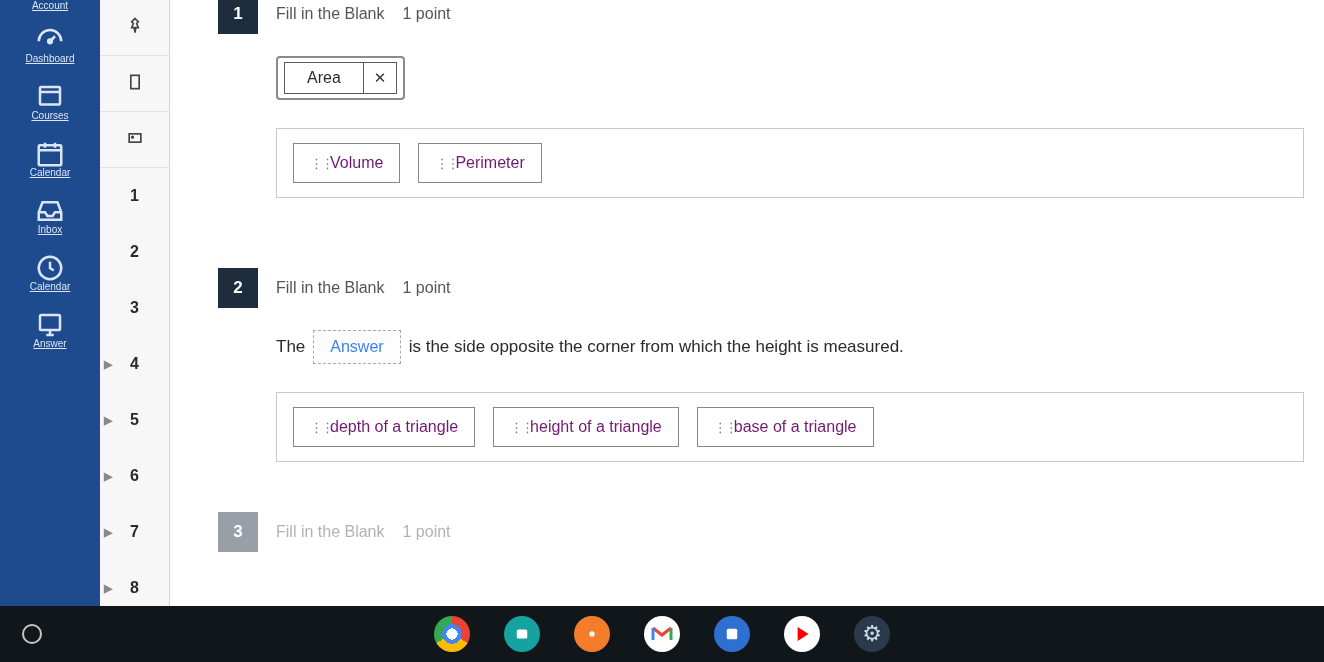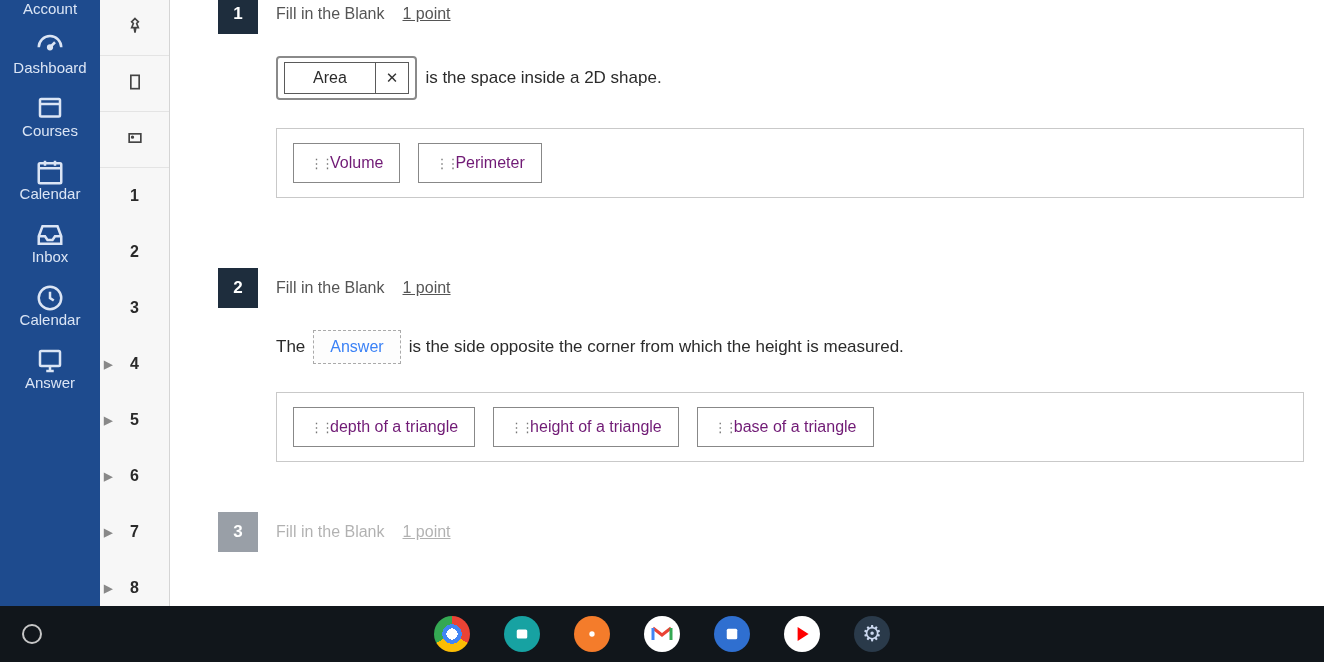--- a/index.html
+++ b/index.html
@@ -10,21 +10,21 @@
     position: absolute; left: 0; top: 0; width: 100px; height: 100%;
     background: #1e4b8e; 
     color: #cbd8ef; display: flex; flex-direction: column; align-items: center;
     padding-top: 0;
   }
   .global-nav .nav-item {
     width: 100%; text-align: center; padding: 8px 0 10px 0; cursor: pointer;
     color: #dbe5f5; font-size: 13px;
   }
   .global-nav .nav-item .icon { display: block; margin: 0 auto 4px auto; width: 30px; height: 24px; }
-  .global-nav .nav-item .label { display: block; font-size: 15px; }
+  .global-nav .nav-item .label { display: block; font-size: 10px; text-decoration: underline; }
   .global-nav .collapse-circle {
     margin-top: auto; margin-bottom: 10px; width: 22px; height: 22px; border: 2px solid #cbd8ef; border-radius: 50%;
   }
 
   
   .question-rail {
     position: absolute; left: 100px; top: 0; width: 70px; height: 100%;
     background: #f7f7f7; border-right: 1px solid #d5d5d5;
     display: flex; flex-direction: column; align-items: center; padding-top: 0;
   }
@@ -47,26 +47,26 @@
     background: #fff; padding: 0 20px 20px 48px; overflow: hidden;
     color: #2b2b2b;
   }
   .question-block { margin-bottom: 40px; }
   .q-header { display: flex; align-items: center; gap: 18px; margin-bottom: 22px; }
   .q-number-badge {
     width: 40px; height: 40px; background: #1e2d3d; color: #fff;
     display: flex; align-items: center; justify-content: center; font-weight: 700; font-size: 17px;
   }
   .q-type { color: #555; font-size: 16px; }
-  .q-points { color: #555; font-size: 16px; text-decoration: underline; }
+  .q-points { color: #555; font-size: 16px; }
 
   .stem-line { display: flex; align-items: center; gap: 8px; font-size: 17px; margin-left: 58px; margin-bottom: 28px; flex-wrap: wrap; }
   .stem-line .zone-outline { border: 2px solid #8a8a8a; border-radius: 4px; padding: 4px 6px; display: inline-flex; align-items: center; gap: 0; }
   .stem-line .filled-box {
-    border: 1.5px solid #5a5a5a; padding: 6px 28px; font-size: 16px; background: #fff;
+    border: 1.5px solid #5a5a5a; padding: 6px 22px; font-size: 16px; background: #fff;
     display: inline-flex; align-items: center; gap: 10px;
   }
   .filled-box .x { font-weight: 400; font-size: 15px; color: #333; cursor: pointer; padding: 0 2px; }
   .answer-slot {
     border: 1px dashed #aaa; padding: 7px 16px; color: #3b82f6; font-size: 16px; background: #fdfdfd;
   }
 
   .option-bank {
     margin-left: 58px; border: 1px solid #c9c9c9; padding: 14px 16px;
     display: flex; gap: 18px; flex-wrap: wrap;
@@ -231,21 +231,20 @@
 
     <div class="stem-line">
       <span class="zone-outline">
         <span class="filled-box">
           <span>Area</span>
         </span>
         <span class="filled-box" style="border-left:none;padding:6px 8px;">
           <span class="x">✕</span>
         </span>
       </span>
-      <span>is the space inside a 2D shape.</span>
     </div>
 
     <div class="option-bank">
       <div class="option-chip">
         <span class="grip"></span>
         <span>Volume</span>
       </div>
       <div class="option-chip">
         <span class="grip"></span>
         <span>Perimeter</span>

